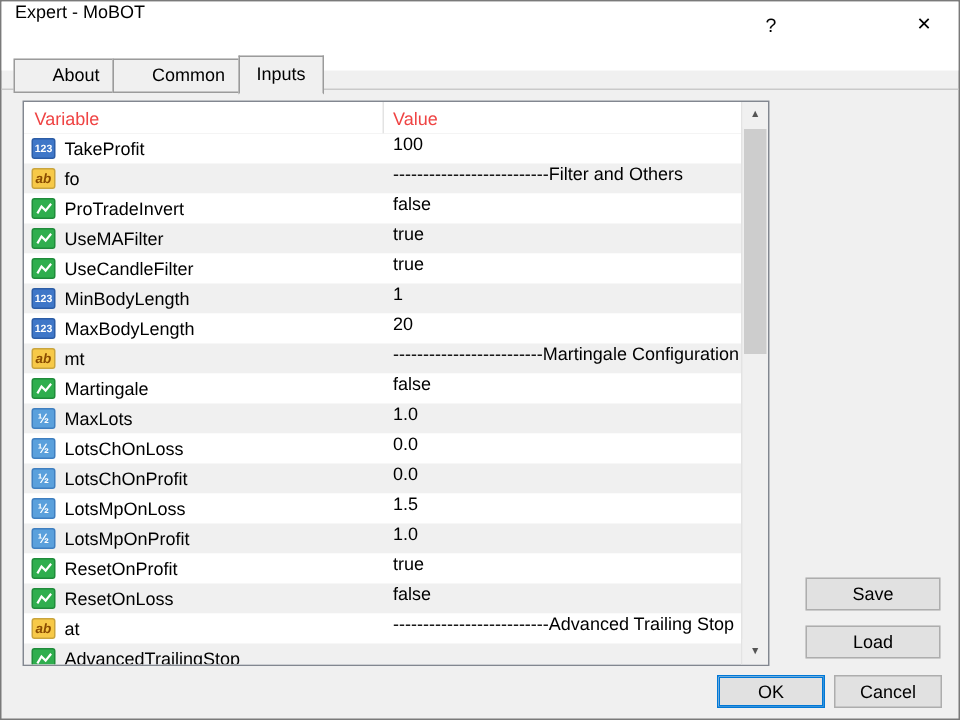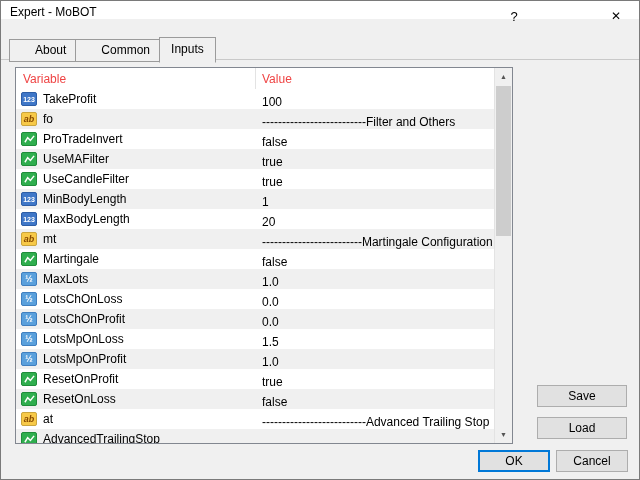--- a/index.html
+++ b/index.html
@@ -1,39 +1,39 @@
 <!DOCTYPE html>
 <html><head>
 <meta charset="utf-8">
 <style>
   html,body{margin:0;padding:0;background:#d0d0d0;}
   body{font-family:"Liberation Sans", sans-serif; font-size:12px; color:#000;}
   .dialog{position:relative;width:640px;height:480px;background:#f0f0f0;border:1px solid #7a7a7a;box-sizing:border-box;overflow:hidden;}
 
   
-  .titlebar{position:relative;height:18px;background:#ffffff;display:flex;align-items:flex-end;}
+  .titlebar{position:relative;height:46px;background:#ffffff;display:flex;align-items:flex-start;}
   .titlebar .title{padding-left:9px;font-size:12px;}
   .tb-btn{position:absolute;top:0;height:30px;width:34px;border:none;background:transparent;font-size:13px;color:#000;cursor:default;display:flex;align-items:center;justify-content:center;font-family:inherit;}
   .tb-help{right:108px;}
   .tb-close{right:6px;font-size:12px;}
 
   
   .tabstrip{position:absolute;top:36px;left:8px;display:flex;align-items:flex-end;z-index:3;}
   .tab{padding:3px 9px 4px 25px;border:1px solid #9b9b9b;background:#f0f0f0;margin-right:-1px;cursor:default;position:relative;}
   .tab.active{padding:4px 11px 6px 11px;background:#f0f0f0;z-index:4;margin-bottom:-1px;border-bottom:1px solid #f0f0f0;}
   .tabline{position:absolute;top:58px;left:0;right:0;border-top:1px solid #c9c9c9;}
 
   
   .table{position:absolute;left:14px;top:66px;width:498px;height:377px;background:#ffffff;border:1px solid #828790;box-sizing:border-box;overflow:hidden;}
   .thead{display:flex;height:21px;align-items:center;background:#ffffff;border-bottom:1px solid #e3e3e3;margin-right:17px;}
   .th{color:#ef4444;}
   .th-var{width:240px;height:100%;display:flex;align-items:center;padding-left:7px;box-sizing:border-box;border-right:1px solid #e3e3e3;}
   .th-val{flex:1;padding-left:6px;}
   .tbody{position:absolute;top:21px;left:0;right:17px;bottom:0;overflow:hidden;}
-  .trow{display:flex;height:20px;align-items:flex-end;background:#ffffff;}
+  .trow{display:flex;height:20px;align-items:flex-start;background:#ffffff;}
   .trow.alt{background:#f0f0f0;}
   .cell-var{width:240px;height:100%;display:flex;align-items:center;padding-left:5px;box-sizing:border-box;}
   .cell-val{flex:1;padding-left:6px;white-space:nowrap;overflow:hidden;}
 
   
   .icon{width:16px;height:14px;display:inline-flex;align-items:center;justify-content:center;border-radius:2px;margin-right:6px;flex:none;font-weight:bold;box-sizing:border-box;}
   .icon-int{background:#3f77c8;color:#fff;font-size:7px;border:1px solid #2c5da6;}
   .icon-dbl{background:#5aa0dc;color:#fff;font-size:9px;border:1px solid #3f7fc0;}
   .icon-str{background:#f7c948;color:#8a4b00;font-size:9px;border:1px solid #caa53d;font-style:italic;}
   .icon-bool{background:#2fae4e;border:1px solid #1f8c3a;}

